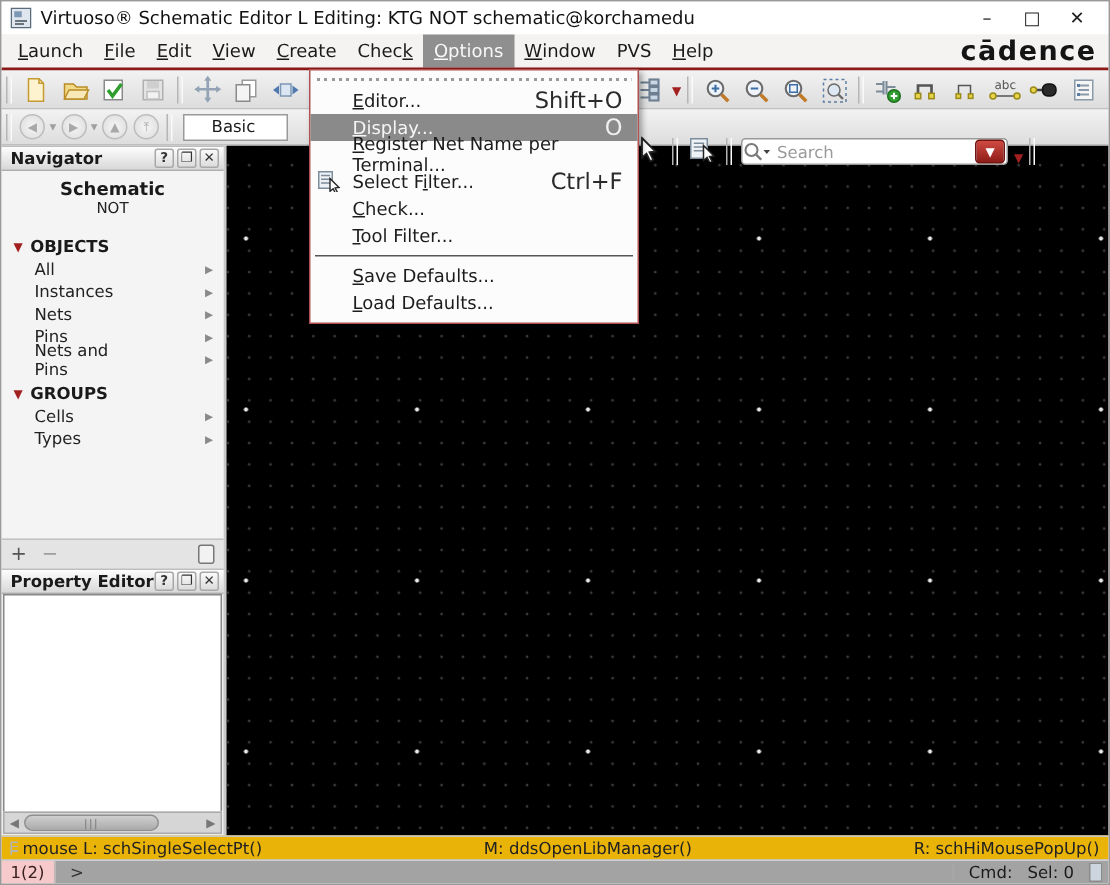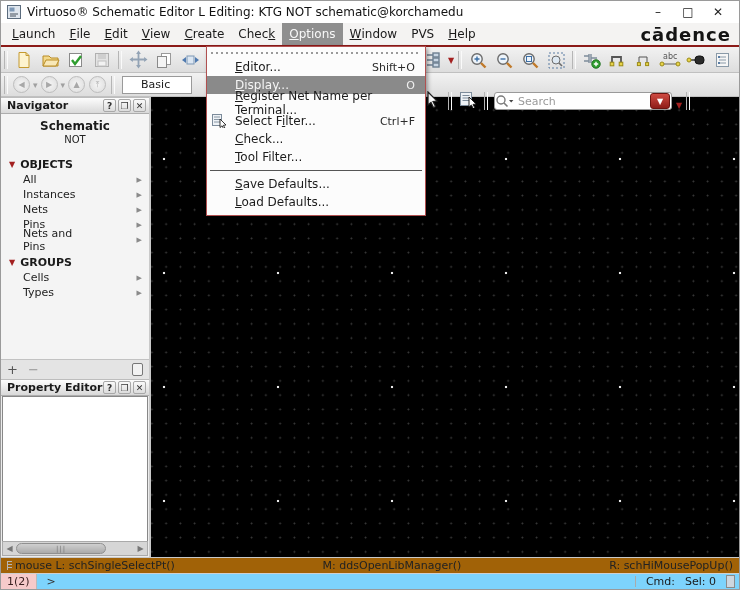--- a/index.html
+++ b/index.html
@@ -66,35 +66,35 @@
   .nav-footer .minus { margin-left:10px; color:#999; }
   .pane-toggle { margin-left:auto; width:11px; height:13px; border:1px solid #777; border-radius:2px; background:#f2f2f2; }
 
   .property { flex:1 1 auto; display:flex; flex-direction:column; }
   .prop-body { flex:1 1 auto; background:#fff; border:1px solid #888; border-bottom:none; margin:0 1px; }
   .hscroll { flex:0 0 15px; margin:0 1px 1px 1px; background:#d6d6d6; border:1px solid #aaa; display:flex; align-items:center; }
   .hs-arrow { width:13px; color:#777; font-size:8px; display:flex; align-items:center; justify-content:center; }
   .hs-thumb { height:11px; flex:1 1 auto; margin-right:28px; background:linear-gradient(#cfcfcf,#ababab); border:1px solid #909090; border-radius:6px; display:flex; align-items:center; justify-content:center; color:#777; font-size:7px; letter-spacing:1px; }
 
   
-  .statusbar { flex:0 0 16px; background:#a16207; border-top:1px solid #c8c8c8; display:flex; align-items:center; padding:0 6px; font-size:11px; color:#222; }
+  .statusbar { flex:0 0 16px; background:#eab308; border-top:1px solid #c8c8c8; display:flex; align-items:center; padding:0 6px; font-size:11px; color:#222; }
   .grip { width:5px; height:9px; margin-right:3px; background:repeating-linear-gradient(to bottom,#b5b5b5 0 1px,transparent 1px 3px); border-left:1px solid #b5b5b5; }
   .sb-mid { margin:0 auto; }
-  .commandbar { flex:0 0 16px; background:#7dd3fc; border-top:1px solid #cfcfcf; display:flex; align-items:center; font-size:11px; }
+  .commandbar { flex:0 0 16px; background:#a3a3a3; border-top:1px solid #cfcfcf; display:flex; align-items:center; font-size:11px; }
   .hist-chip { background:#f6caca; border-right:1px solid #b9b9b9; padding:0 6px; height:100%; display:flex; align-items:center; color:#3a2020; }
   .prompt { margin-left:10px; color:#333; }
   .cmd-right { margin-left:auto; display:flex; align-items:center; gap:10px; padding-right:4px; }
   .cmd-sep { width:1px; height:11px; background:#aaa; }
   .prog-box { width:9px; height:13px; background:#cdd6df; border:1px solid #8a8a8a; }
 
   
   .options-menu { position:absolute; left:205px; top:45px; width:220px; background:#fcfcfc; border:1px solid #b05050; box-shadow:2px 2px 4px rgba(0,0,0,.35); padding-bottom:4px; z-index:50; }
   .tearoff { height:8px; margin:2px 4px 1px 4px; background:repeating-linear-gradient(to right,#9a9a9a 0 2px,transparent 2px 5px) center/100% 2px no-repeat; }
   .mi { position:relative; height:18px; display:flex; align-items:center; padding:0 10px 0 28px; font-size:12px; color:#1c1c1c; }
-  .mi .mshort { margin-left:auto; font-size:11px; color:#2a2a2a; }
+  .mi .mshort { margin-left:auto; font-size:15px; color:#2a2a2a; }
   .mi.selected { background:#8a8a8a; color:#f5f5f5; }
   .mi.selected .mshort { color:#f0f0f0; }
   .mi-icon { position:absolute; left:5px; top:2px; width:16px; height:14px; }
   .menu-sep { border-top:1px solid #555; margin:4px 3px; }
 
   svg { display:block; }
 </style>
 </head>
 <body>
 

